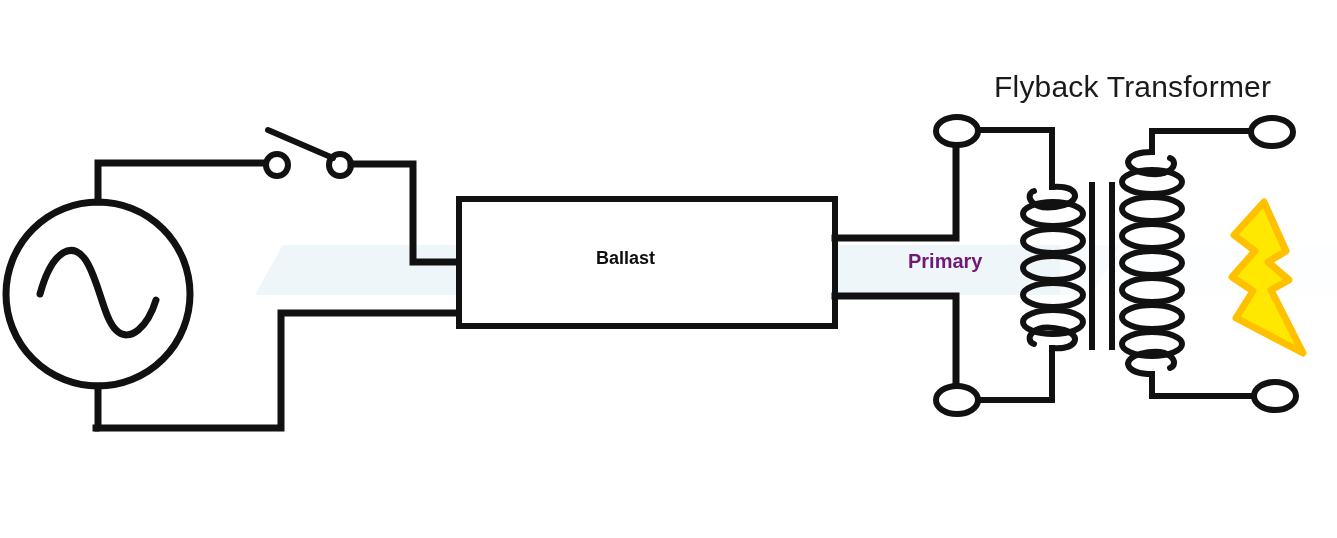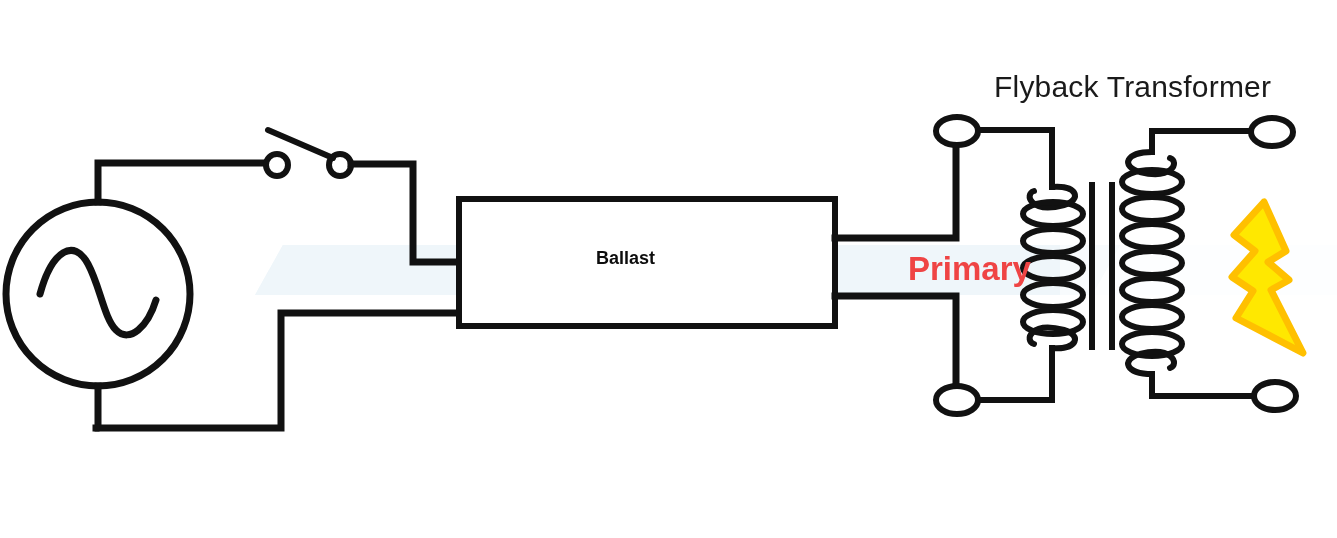--- a/index.html
+++ b/index.html
@@ -41,23 +41,23 @@
   #label-ballast {
     left: 596px;
     top: 248px;
     font-size: 18px;
     font-weight: bold;
     color: #0d0d0d;
   }
   #label-primary {
     left: 908px;
     top: 250px;
-    font-size: 33px;
+    font-size: 20px;
     font-weight: bold;
-    color: #ef4444;
+    color: #701a75;
   }
 </style>
 </head>
 <body>
 
 <div id="canvas">
 
   <svg id="diagram" viewBox="0 0 1337 538">
 
     <polygon points="283,245 1337,245 1337,295 255,295" fill="#eef6fa" stroke="none" opacity="0.95"></polygon>

